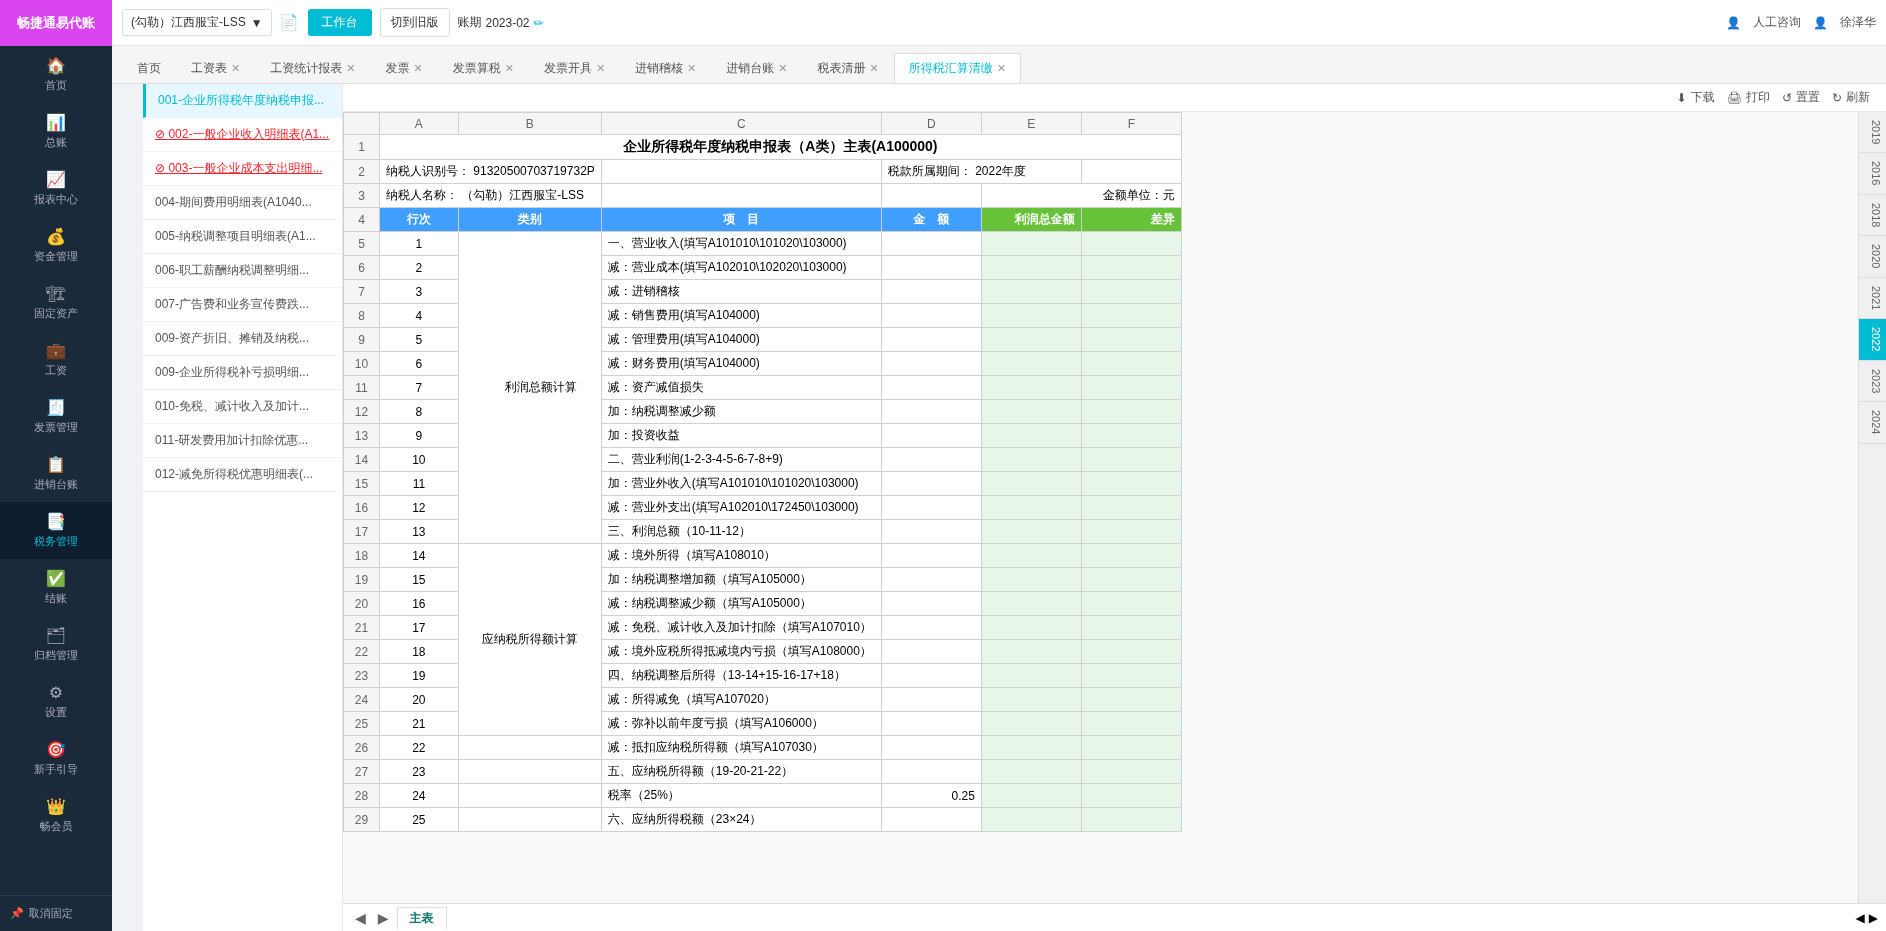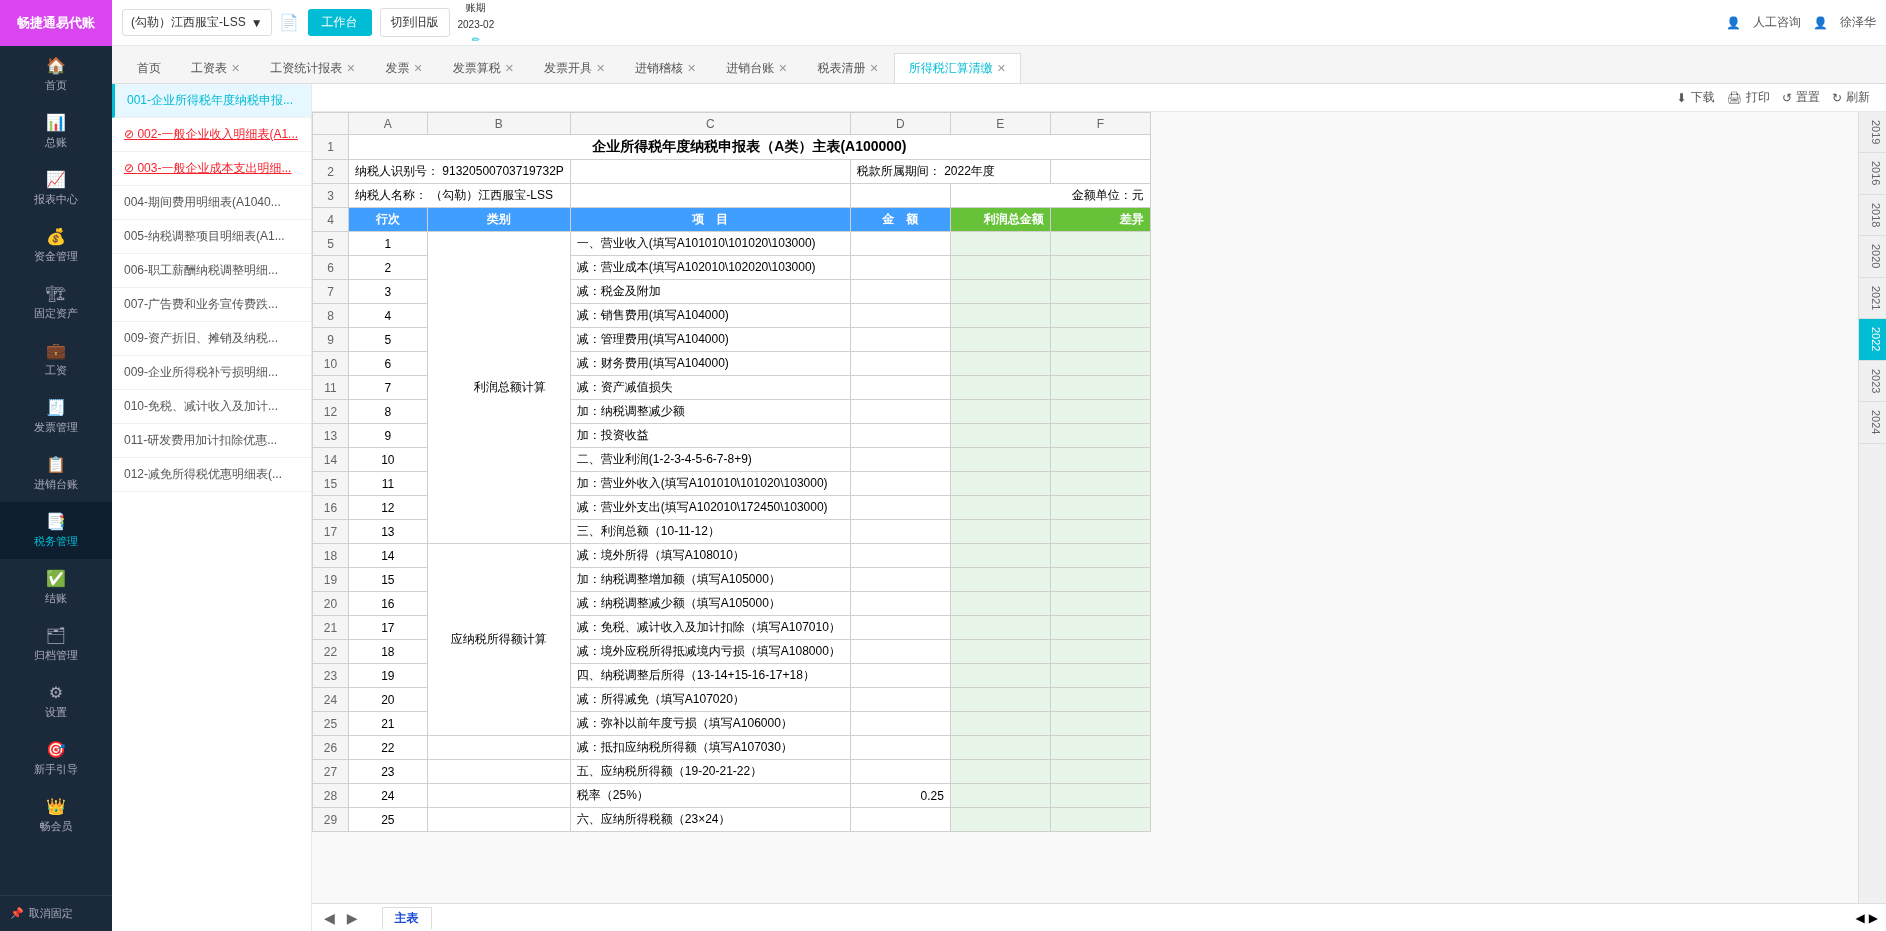--- a/index.html
+++ b/index.html
@@ -14,34 +14,34 @@
     #sidebar-footer { margin-top: auto; border-top: 1px solid #2a3a4a; padding: 10px; display: flex; align-items: center; gap: 5px; cursor: pointer; color: #aab; font-size: 11px; }
 
     
     #main { flex: 1; display: flex; flex-direction: column; overflow: hidden; }
 
     
     #topbar { height: 46px; background: white; border-bottom: 1px solid #e8e8e8; display: flex; align-items: center; padding: 0 10px; gap: 8px; flex-shrink: 0; }
     .company-select { display: flex; align-items: center; gap: 5px; border: 1px solid #ddd; padding: 4px 8px; border-radius: 3px; cursor: pointer; font-size: 12px; color: #333; }
     .btn-workbench { background: #00bcd4; color: white; border: none; padding: 5px 14px; border-radius: 3px; cursor: pointer; font-size: 12px; }
     .btn-old { background: white; color: #333; border: 1px solid #ddd; padding: 5px 10px; border-radius: 3px; cursor: pointer; font-size: 12px; }
-    .account-period { font-size: 10px; color: #333; display: flex; align-items: center; gap: 4px; flex-direction: column; }
+    .account-period { font-size: 12px; color: #333; display: flex; align-items: center; gap: 4px; }
     #topbar-right { margin-left: auto; display: flex; align-items: center; gap: 12px; color: #555; font-size: 12px; }
 
     
     #tabbar { height: 38px; background: #f5f5f5; border-bottom: 1px solid #ddd; display: flex; align-items: flex-end; padding: 0 10px; flex-shrink: 0; overflow-x: auto; }
     .tab { padding: 6px 14px; font-size: 12px; cursor: pointer; color: #555; border: 1px solid transparent; border-bottom: none; background: transparent; display: flex; align-items: center; gap: 4px; white-space: nowrap; }
     .tab.active { background: white; border-color: #ddd; border-bottom: 1px solid white; color: #00bcd4; margin-bottom: -1px; }
     .tab-close { color: #999; font-size: 11px; }
 
     
     #content { flex: 1; display: flex; overflow: hidden; }
 
     
-    #left-panel { width: 200px; background: white; border-right: 1px solid #e8e8e8; overflow-y: auto; flex-shrink: 0; }
+    #left-panel { width: 200px; background: white; border-right: 1px solid #e8e8e8; overflow-y: auto; flex-shrink: 0; margin-left: 31px; }
     .left-panel-item { padding: 8px 12px; font-size: 12px; cursor: pointer; color: #555; border-bottom: 1px solid #f0f0f0; white-space: nowrap; overflow: hidden; text-overflow: ellipsis; }
     .left-panel-item.active { background: #e6f7ff; color: #00bcd4; border-left: 3px solid #00bcd4; }
     .left-panel-item.error { color: #f5222d; text-decoration: underline; }
 
     
     #right-content { flex: 1; display: flex; flex-direction: column; overflow: hidden; background: #f9f9f9; }
     #warning-bar { background: #fff; padding: 8px 16px; font-size: 11px; color: #e6a817; border-bottom: 1px solid #e8e8e8; line-height: 1.5; }
 
     
     #sheet-toolbar { background: white; border-bottom: 1px solid #e8e8e8; padding: 5px 16px; display: flex; align-items: center; justify-content: flex-end; gap: 12px; flex-shrink: 0; }
@@ -67,21 +67,21 @@
     .category-cell { text-align: center; background: #fff; }
 
     
     #year-panel { width: 28px; background: #f0f0f0; border-left: 1px solid #ddd; display: flex; flex-direction: column; flex-shrink: 0; }
     .year-item { writing-mode: vertical-rl; text-orientation: mixed; font-size: 11px; padding: 8px 4px; cursor: pointer; color: #666; text-align: center; border-bottom: 1px solid #ddd; }
     .year-item.active { background: #00bcd4; color: white; }
     
     
     #sheet-tabs-bottom { background: white; border-top: 1px solid #ddd; padding: 3px 8px; display: flex; align-items: center; gap: 4px; flex-shrink: 0; height: 28px; }
     .sheet-tab { padding: 2px 12px; font-size: 12px; border: 1px solid #ddd; background: white; cursor: pointer; color: #555; }
-    .sheet-tab.active { background: white; border-bottom: none; color: #1d4ed8; font-weight: bold; margin-left: 16px; }
+    .sheet-tab.active { background: white; border-bottom: none; color: #0f766e; font-weight: bold; }
     .sheet-nav { cursor: pointer; color: #666; padding: 2px 4px; font-size: 14px; }
     
     
     #hscroll-area { display: flex; align-items: center; flex: 1; }
   </style>
 </head>
 <body>
 
 <div id="sidebar">
   <div id="sidebar-logo">畅捷通易代账</div>
@@ -329,21 +329,21 @@
                 <td class="row-header">6</td>
                 <td class="cell-col-a" style="text-align:center;">2</td>
                 <td class="cell-col-c">减：营业成本(填写A102010\102020\103000)</td>
                 <td class="cell-col-d"></td>
                 <td class="cell-col-e" style="background:#e8f5e9;"></td>
                 <td class="cell-col-f" style="background:#e8f5e9;"></td>
               </tr>
               <tr>
                 <td class="row-header">7</td>
                 <td class="cell-col-a" style="text-align:center;">3</td>
-                <td class="cell-col-c">减：税金及附加</td>
+                <td class="cell-col-c">减：进销稽核</td>
                 <td class="cell-col-d"></td>
                 <td class="cell-col-e" style="background:#e8f5e9;"></td>
                 <td class="cell-col-f" style="background:#e8f5e9;"></td>
               </tr>
               <tr>
                 <td class="row-header">8</td>
                 <td class="cell-col-a" style="text-align:center;">4</td>
                 <td class="cell-col-c">减：销售费用(填写A104000)</td>
                 <td class="cell-col-d"></td>
                 <td class="cell-col-e" style="background:#e8f5e9;"></td>

